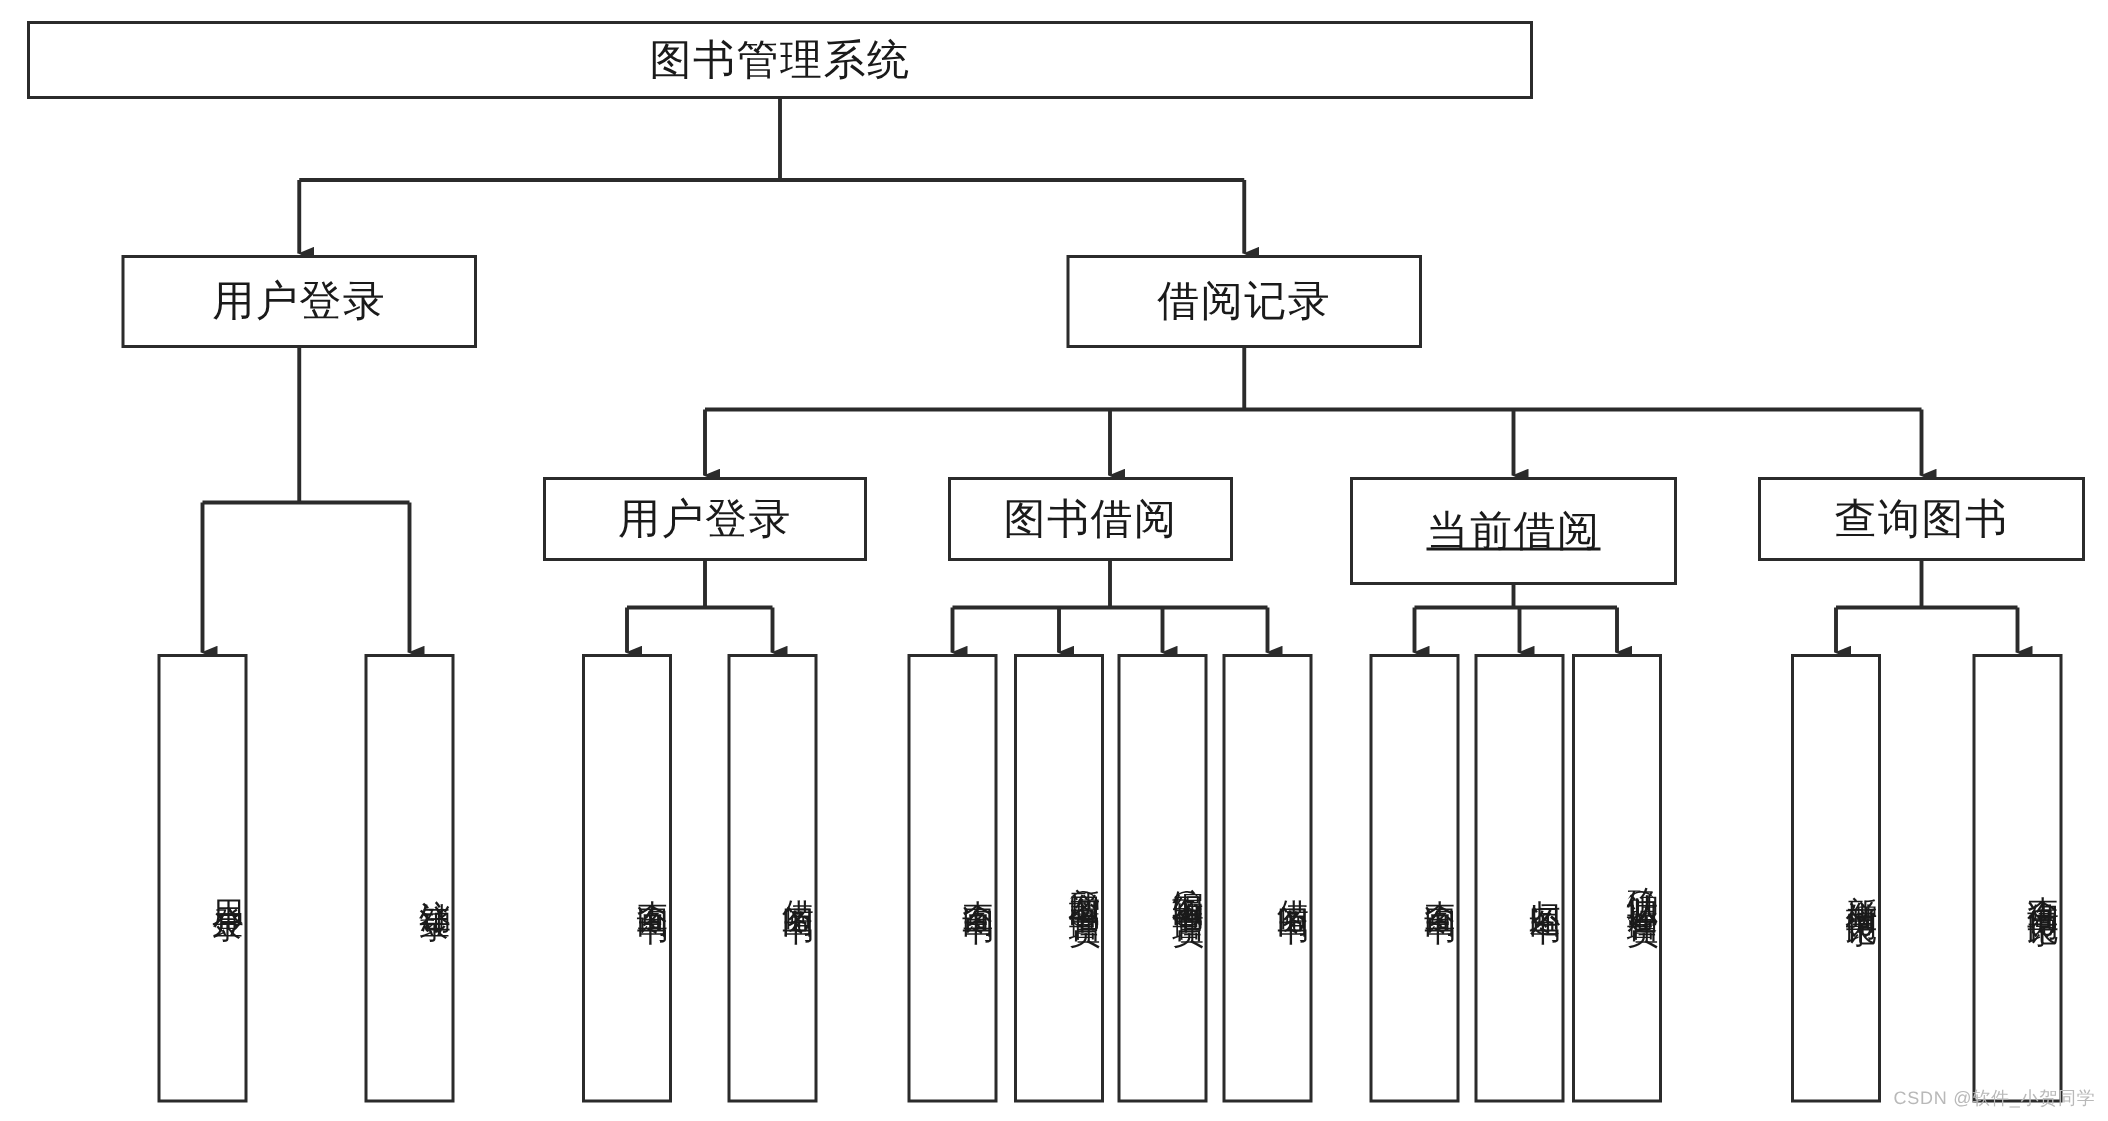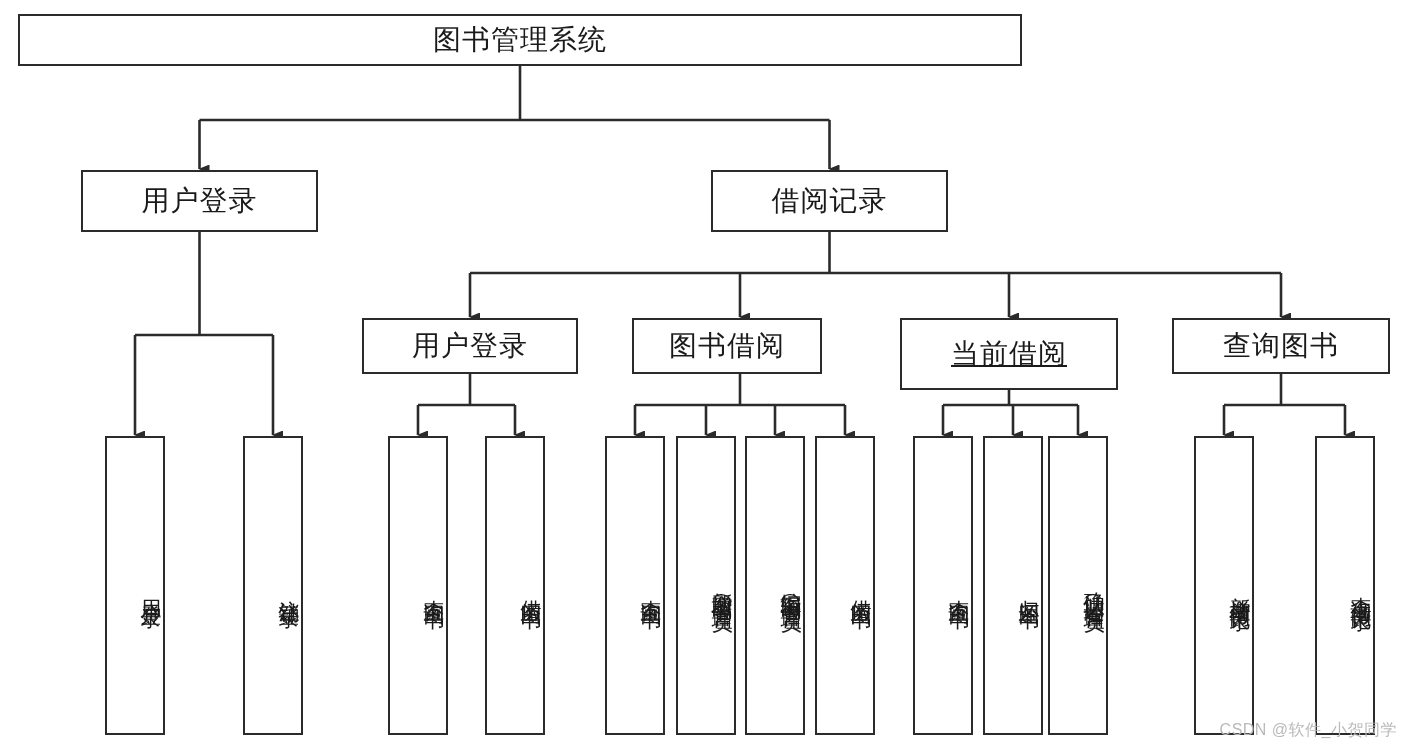--- a/index.html
+++ b/index.html
@@ -55,21 +55,21 @@
   }
   .node.vert .vlabel {
     writing-mode: vertical-rl;
     text-orientation: upright;
     display: block;
   }
   #watermark {
     position: absolute;
     right: 8px;
     bottom: 6px;
-    font-size: 16px;
+    font-size: 12px;
     color: #b9b9b9;
     letter-spacing: 0.5px;
     white-space: nowrap;
     font-family: "Liberation Sans", "DejaVu Sans", sans-serif;
   }
 </style>
 </head>
 <body>
 
 <div id="canvas">

